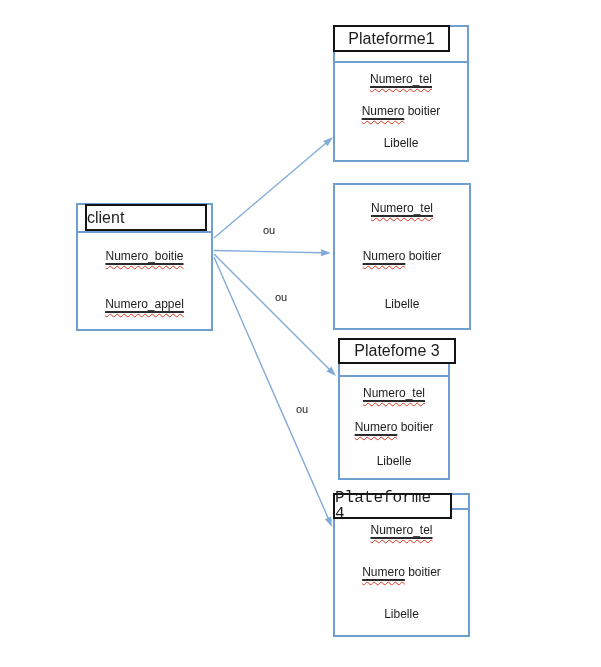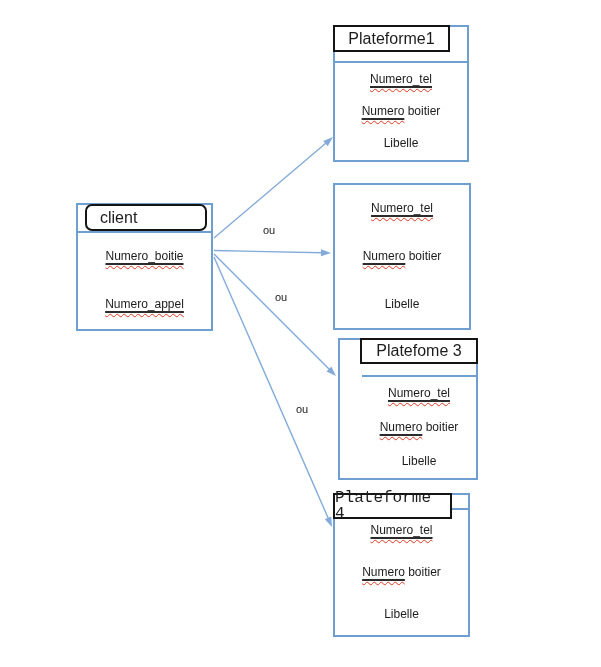--- a/index.html
+++ b/index.html
@@ -28,21 +28,21 @@
   }
   .titlebox {
     position: absolute; top: -2px; left: -2px;
     border: 2px solid var(--title_border, #141414);
     background: #ffffff;
     display: flex; align-items: center; justify-content: center;
     font-size: 16px; line-height: 1;
   }
   .titlebox.client-style {
     left: 7px; top: -1px;
-    justify-content: flex-start; padding-left: 13px; border-radius: 7px;
+    justify-content: flex-start; 
   }
   .body {
     flex: 1 1 auto; display: flex; flex-direction: column;
     justify-content: space-around; align-items: center;
     font-size: 12px;
   }
   .field { white-space: pre; line-height: 1.1; }
   .sq {
     text-decoration: underline wavy var(--squiggle, #e0361f);
     text-decoration-thickness: 1px;
@@ -109,21 +109,21 @@
   </div>
 
   <div class="entity" style="left:333px; top:183px; width:138px; height:147px;">
     <div class="body">
       <div class="field"><span class="sq"><span class="ul">Numero_tel</span></span><span></span></div>
       <div class="field"><span class="sq"><span class="ul">Numero</span></span><span> boitier</span></div>
       <div class="field"><span class="sq"><span class="ul"></span></span><span>Libelle</span></div>
     </div>
   </div>
 
-  <div class="entity" style="left:338px; top:338px; width:140px; height:142px;padding-left:22px;">
+  <div class="entity" style="left:338px; top:338px; width:112px; height:142px;">
     <div class="head" style="height:37px;">
       <div class="titlebox" style="width:118px; height:26px;">
         <span>Platefome 3</span>
       </div>
     </div>
     <div class="body">
       <div class="field"><span class="sq"><span class="ul">Numero_tel</span></span><span></span></div>
       <div class="field"><span class="sq"><span class="ul">Numero</span></span><span> boitier</span></div>
       <div class="field"><span class="sq"><span class="ul"></span></span><span>Libelle</span></div>
     </div>

